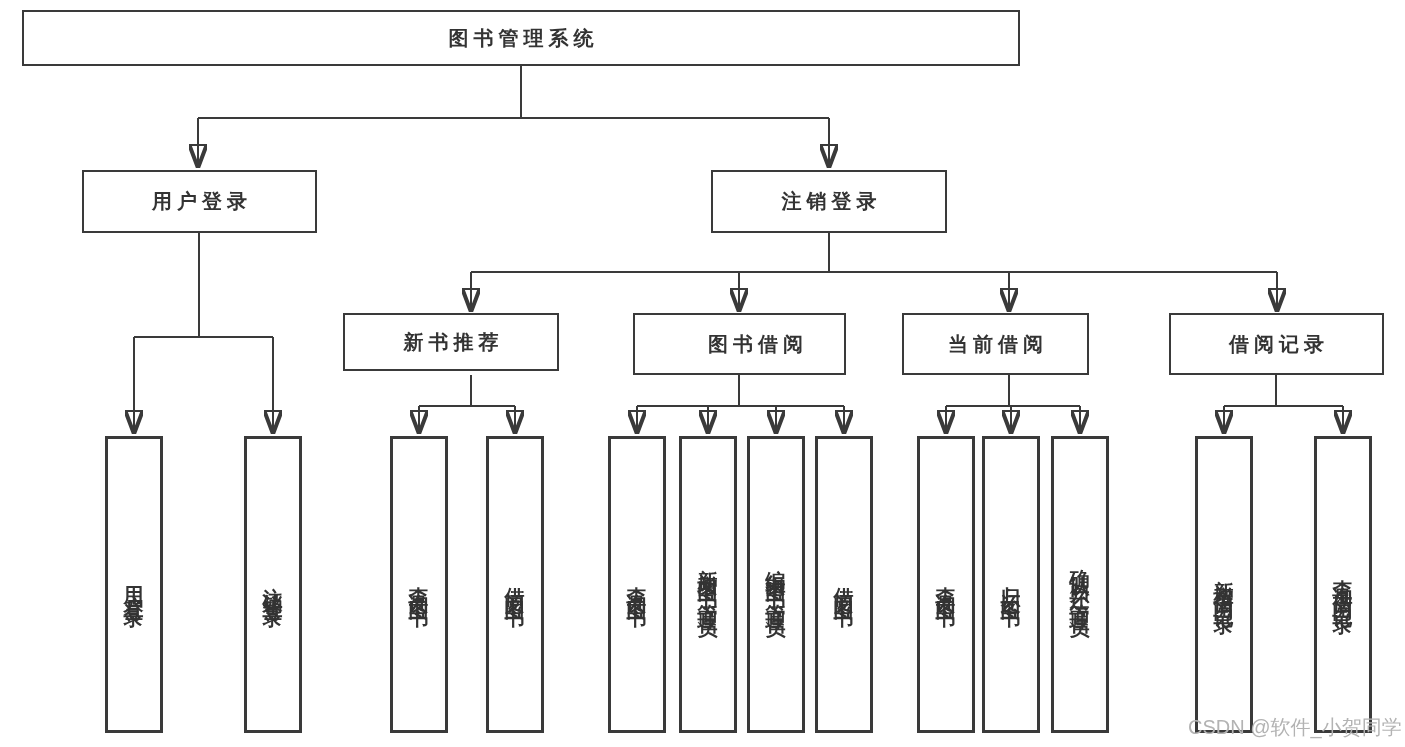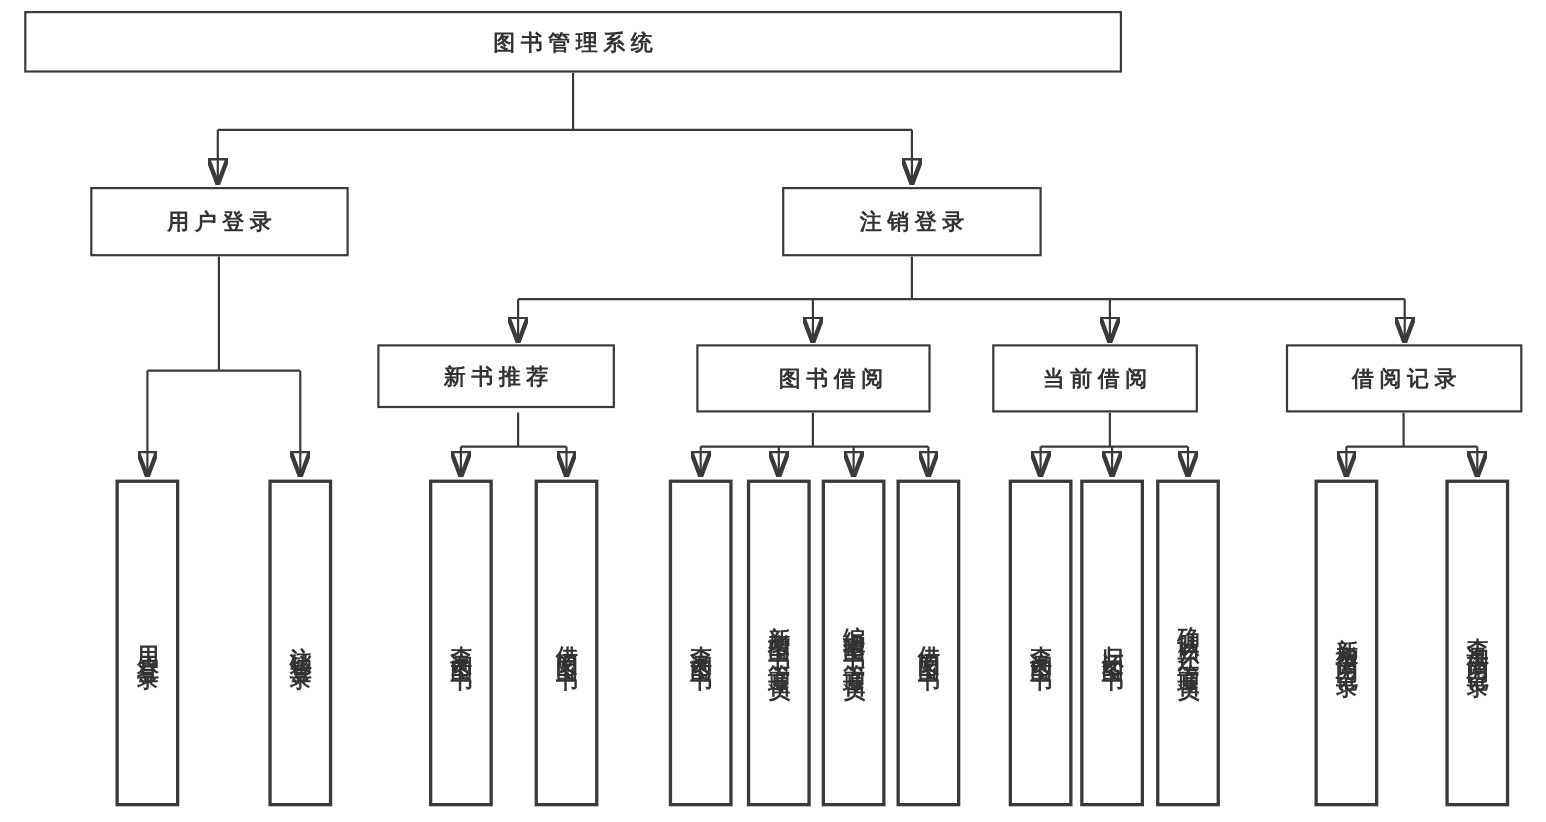--- a/index.html
+++ b/index.html
@@ -179,14 +179,15 @@
     <span class="v-label">确认归还（管理员）</span>
   </div>
 
   <div class="box leaf" style="left:1195px; top:436px; width:58px; height:297px;">
     <span class="v-label">新增借阅记录</span>
   </div>
   <div class="box leaf" style="left:1314px; top:436px; width:58px; height:297px;">
     <span class="v-label">查询借阅记录</span>
   </div>
 
+  <div class="watermark">CSDN @软件_小贺同学</div>
 
 </div>
 
 </body></html>

